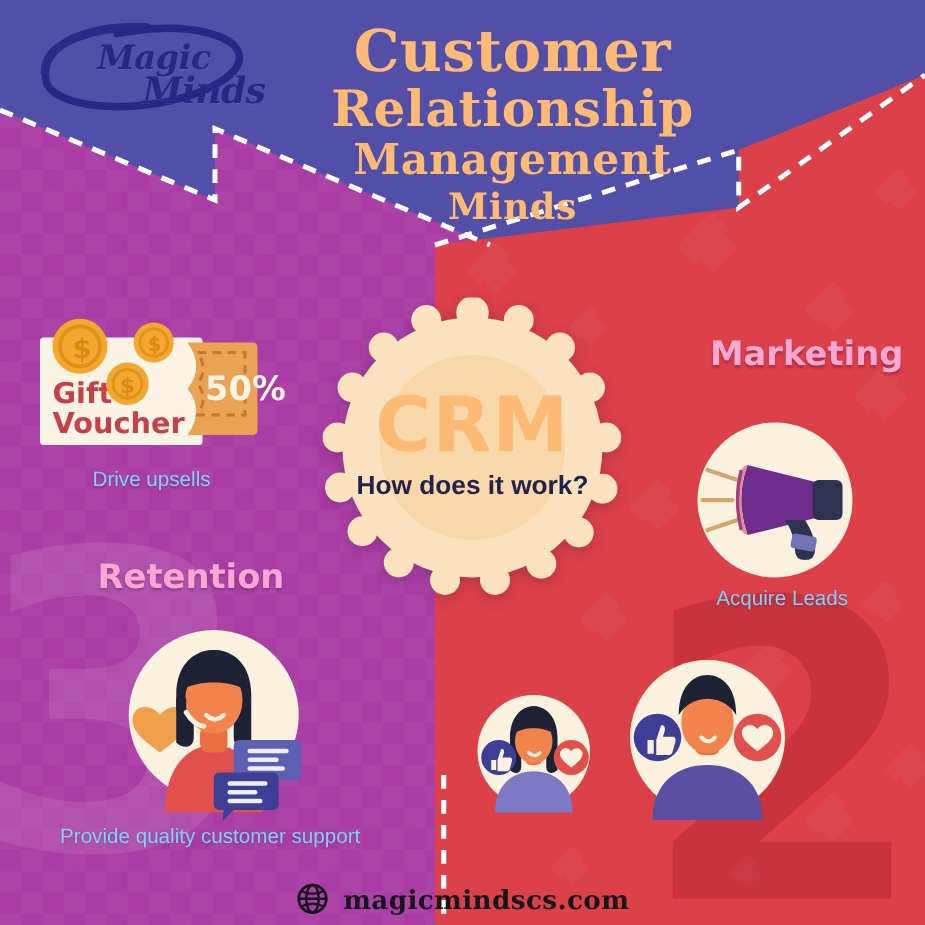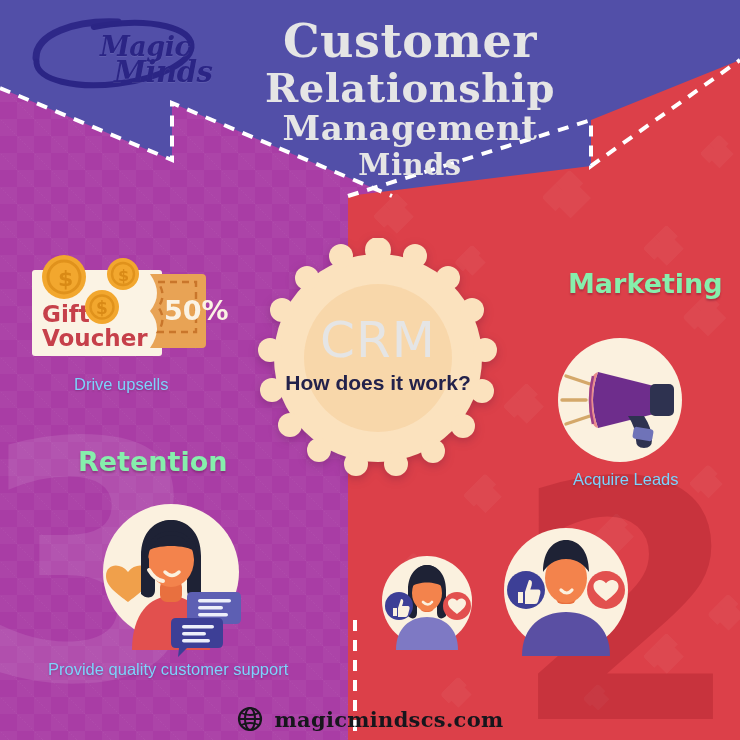--- a/index.html
+++ b/index.html
@@ -90,68 +90,67 @@
   .logo svg { width:100%; height:100%; }
   .logo-text {
     position:absolute; left:56px; top:20px;
     font-family:"DejaVu Serif", serif;
     font-style:italic; font-weight:bold;
     color:#2B2585;
     font-size:27px;
     line-height:.94;
     letter-spacing:-.5px;
     text-shadow:0 1px 0 rgba(255,255,255,.08);
-    text-align:center;
   }
   .logo-text .l2 { display:block; margin-left:36px; font-size:29px; }
 
   
   .title-block {
     position:absolute; left:200px; top:18px; width:420px;
     text-align:center;
-    color:#e5e5e5;
+    color:#fdba74;
     font-family:"DejaVu Serif", serif;
     font-weight:bold;
     letter-spacing:.5px;
   }
   .t1 { font-size:46px; line-height:1.04; }
   .t2 { font-size:40px; line-height:1.08; }
   .t3 { font-size:34px; line-height:1.14; }
   .t4 { font-size:29px; line-height:1.18; }
 
   
   .gear { position:absolute; left:258px; top:238px; width:240px; height:240px; }
   .gear svg { position:absolute; inset:0; width:240px; height:240px;
     filter: drop-shadow(0 3px 5px rgba(60,10,50,.25)); }
   .gear-label { position:absolute; inset:0; display:flex; flex-direction:column;
     align-items:center; justify-content:center; }
   .crm-word {
     font-family:"DejaVu Sans", sans-serif;
-    font-weight:normal;
-    font-size:50px;
-    color:#e5e5e5;
+    font-weight:bold;
+    font-size:61px;
+    color:#fdba74;
     letter-spacing:1px;
     line-height:1;
     margin-top:-6px;
   }
   .crm-sub {
     font-family:"Liberation Sans", sans-serif;
     font-weight:600;
     font-size:21px;
     color:#23224B;
     margin-top:6px;
   }
 
   
   .sec-head {
     position:absolute;
     font-family:"DejaVu Sans", sans-serif;
     font-weight:bold;
     font-size:27px;
-    color:#86efac;
+    color:#f9a8d4;
     text-shadow:0 2px 2px rgba(70,10,40,.3);
     white-space:nowrap;
   }
   .caption {
     position:absolute;
     font-family:"Liberation Sans", sans-serif;
     font-size:16.5px;
     color:#7dd3fc;
     white-space:nowrap;
     text-shadow:0 1px 2px rgba(60,10,40,.28);

